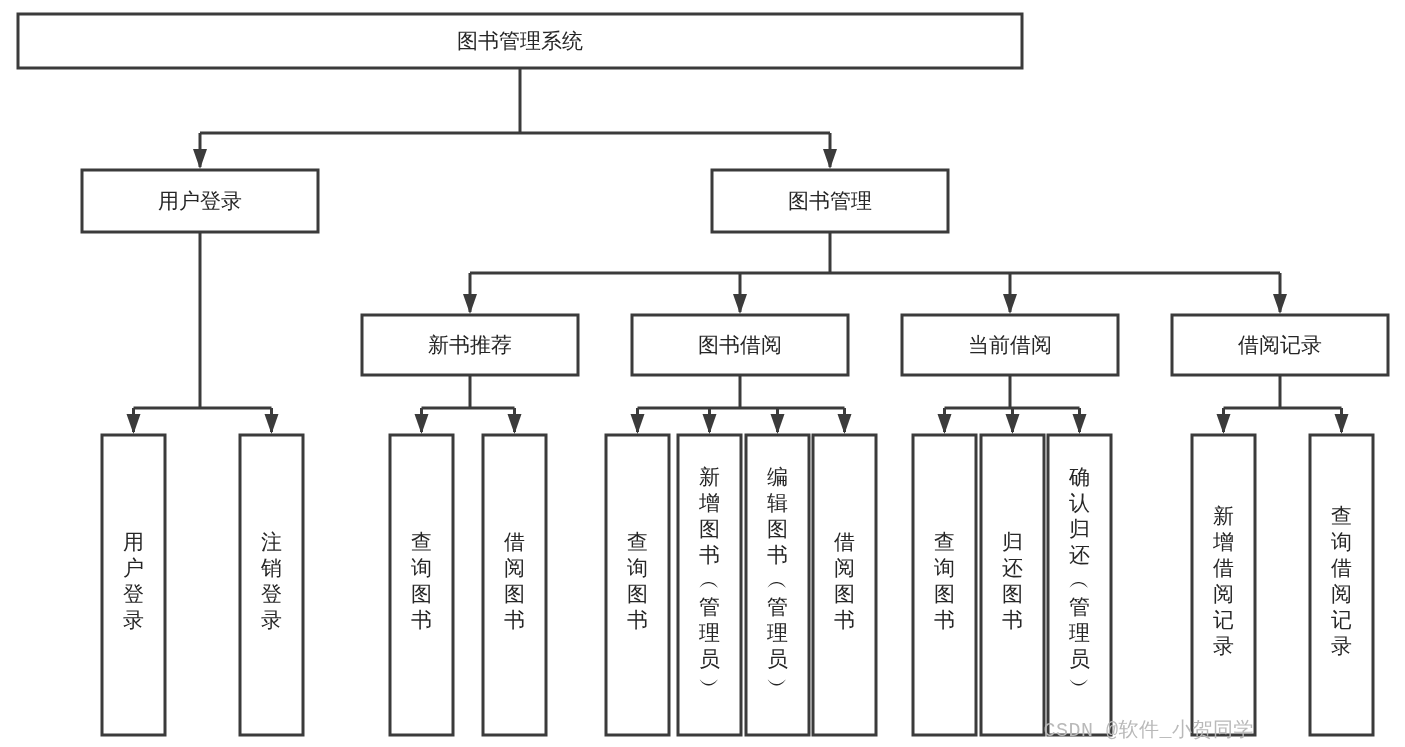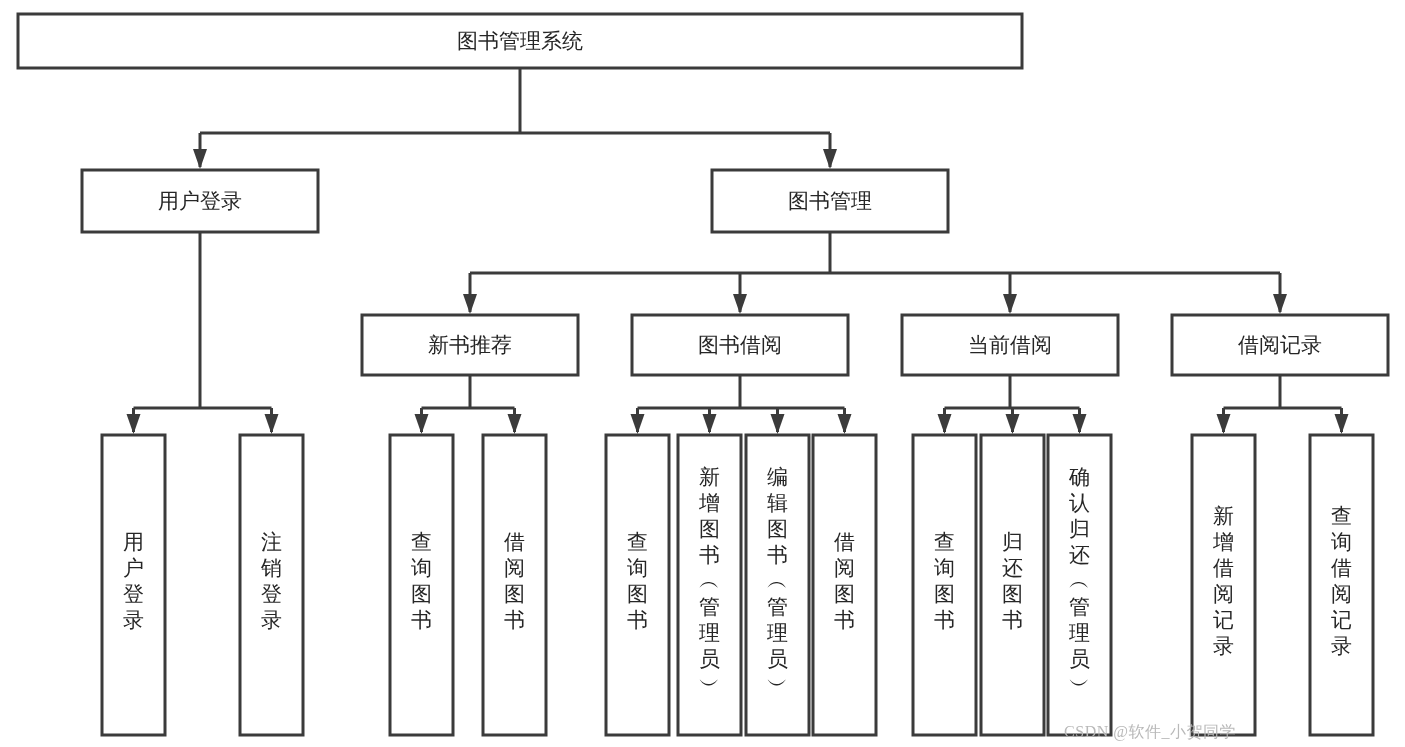--- a/index.html
+++ b/index.html
@@ -51,25 +51,25 @@
     dominant-baseline: middle;
   }
   .node-label-vertical {
     fill: #262626;
     font-family: "Liberation Sans", "DejaVu Sans", sans-serif;
     font-size: 21px;
     text-anchor: middle;
   }
   .watermark-text {
     position: absolute;
-    right: 28px;
+    right: 10px;
     bottom: 4px;
     color: #b9b9b9;
-    font-family: Liberation Serif, serif;
-    font-size: 16px;
+    font-family: Liberation Mono, monospace;
+    font-size: 20px;
     white-space: nowrap;
     letter-spacing: 0.5px;
     user-select: none;
   }
 </style>
 </head>
 <body>
 
 <div id="diagram-root">
   <svg class="diagram-canvas" viewBox="0 0 1405 747">

